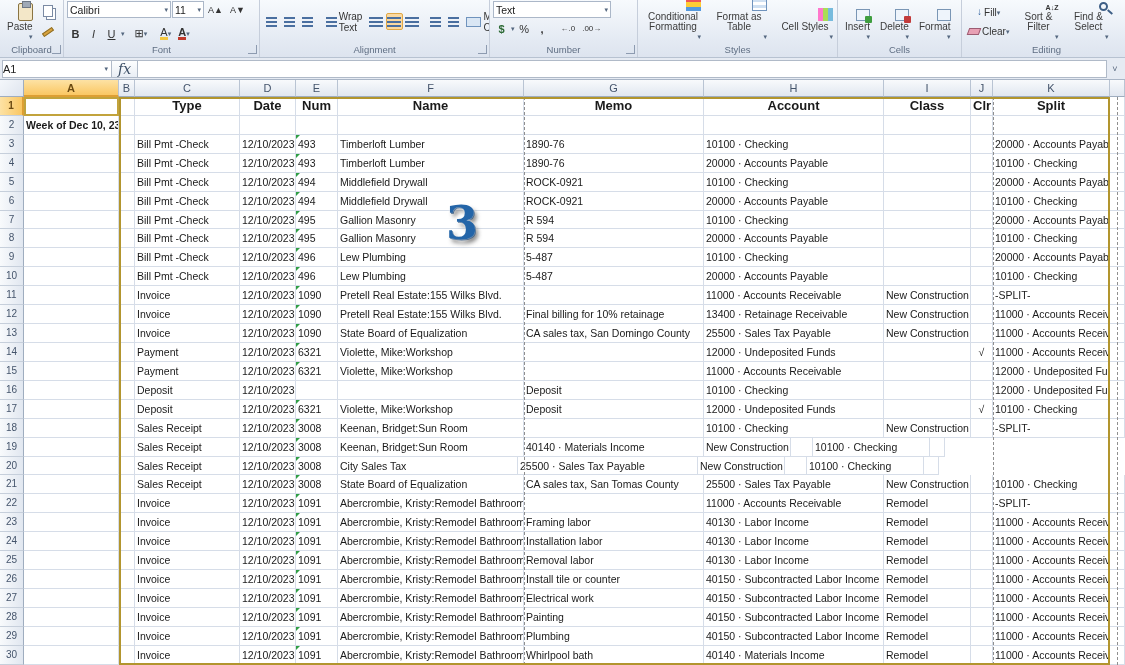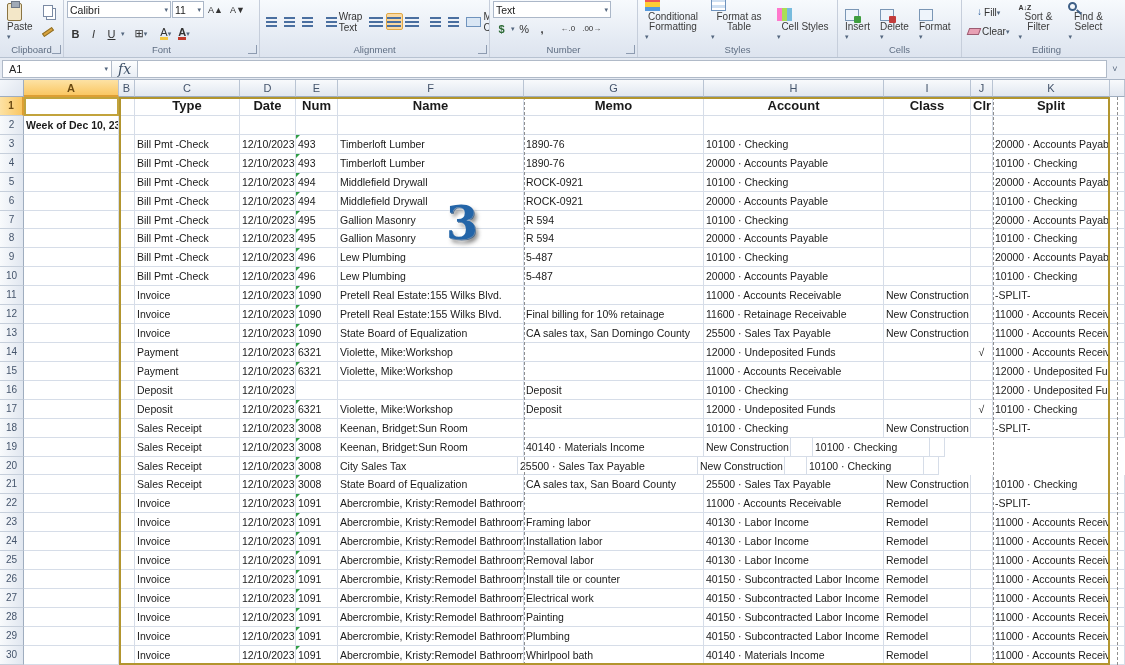--- a/index.html
+++ b/index.html
@@ -6,21 +6,21 @@
 html,body{width:1125px;height:665px;overflow:hidden}
 body{font-family:"Liberation Sans",sans-serif;background:#fff}
 #app{position:relative;width:1125px;height:665px}
 
 
 .ribbon{height:58px;background:linear-gradient(#f7fafd,#e4eaf3 70%,#dde4ef);border-bottom:1px solid #b7c2d1;display:flex;overflow:hidden}
 .group{border-right:1px solid #c6cedb;display:flex;flex-direction:column;flex:0 0 auto}
 .gbody{flex:1;display:flex;align-items:stretch;padding:1px 3px;gap:2px;overflow:hidden}
 .glabel{height:14px;font-size:9.5px;color:#5f6e83;text-align:center;line-height:13px;position:relative;white-space:nowrap}
 .launcher{position:absolute;right:2px;top:2px;width:9px;height:9px;border:1px solid #8d9bb0;border-top:none;border-left:none;font-size:7px;line-height:7px;color:#5f6e83}
-.bigbtn{display:flex;flex-direction:column;align-items:flex-start;justify-content:flex-end;gap:1px;padding:1px 3px;border:1px solid transparent;border-radius:2px;font-size:10px;color:#3b3b3b;text-align:center;line-height:10px;background:transparent;cursor:default}
+.bigbtn{display:flex;flex-direction:column;align-items:flex-end;justify-content:flex-end;gap:1px;padding:1px 3px;border:1px solid transparent;border-radius:2px;font-size:10px;color:#3b3b3b;text-align:center;line-height:10px;background:transparent;cursor:default}
 .minicol{display:flex;flex-direction:column;justify-content:space-around}
 .smallbtn{height:17px;min-width:17px;display:flex;align-items:center;justify-content:center;font-size:11px;border:1px solid transparent;border-radius:2px;color:#333;padding:0 2px}
 .smallbtn.active{background:#fbd9a0;border-color:#e0a848}
 .combo{background:#fff;border:1px solid #abb7c8;height:17px;display:flex;align-items:center;font-size:10.5px;padding:0 2px;gap:2px;color:#222}
 .dd{font-size:7px;color:#54677f;line-height:7px}
 .vsep{width:1px;background:#c9d1dd;margin:1px 2px}
 .row2{display:flex;align-items:center;gap:1px}
 .fcol{display:flex;flex-direction:column;justify-content:space-between}
 .bl{font-weight:bold}.it{font-style:italic}.ul{text-decoration:underline}
 .redbar{border-bottom:3px solid #c0392b;line-height:10px}
@@ -42,21 +42,21 @@
 .ic-cell.ins::after{content:"";position:absolute;right:-3px;bottom:-3px;width:7px;height:7px;background:#3f9e3f;border-radius:1px}
 .ic-cell.del::after{content:"";position:absolute;right:-3px;bottom:-3px;width:7px;height:7px;background:#c23b3b;border-radius:1px}
 .ic-mag{width:9px;height:9px;border:2px solid #3e5f86;border-radius:50%;position:relative}
 .ic-mag::after{content:"";position:absolute;left:6px;top:7px;width:6px;height:2px;background:#3e5f86;transform:rotate(40deg)}
 .ic-eraser{width:12px;height:7px;background:#e8a0b4;border:1px solid #9c5c72;transform:skewX(-20deg)}
 .ic-arrdn{color:#2e5f9e;font-size:10px;font-weight:bold;line-height:10px}
 .ic-sort{font-size:7px;font-weight:bold;color:#333;line-height:7px;text-align:center}
 
 
 .fbar{height:22px;background:#e6ebf3;border-bottom:1px solid #a9b5c6;display:flex;align-items:center;padding:2px;gap:0}
-.namebox{width:110px;height:18px;background:#fff;border:1px solid #b0bac8;font-size:11px;display:flex;align-items:center;padding-left:6px;color:#222}
+.namebox{width:110px;height:18px;background:#fff;border:1px solid #b0bac8;font-size:11px;display:flex;align-items:center;color:#222}
 .namebox .dd{margin-left:auto;margin-right:3px}
 .fxbtn{width:26px;height:18px;display:flex;align-items:center;justify-content:center;font-family:"DejaVu Serif",serif;font-style:italic;font-size:14px;color:#3d5067;border:1px solid #b0bac8;border-left:none;background:linear-gradient(#fdfefe,#e9eef5)}
 .finput{flex:1;height:18px;background:#fff;border:1px solid #b0bac8;border-left:none;font-size:11px;padding:0 4px}
 .fexpand{width:16px;height:18px;display:flex;align-items:center;justify-content:center;font-size:9px;color:#55657c}
 
 
 .grid{position:relative;height:585px;background:#fff;overflow:hidden}
 .chrow{display:flex;height:17px}
 .corner{width:24px;flex:0 0 24px;background:linear-gradient(135deg,#f4f7fb,#dfe5ee);border-right:1px solid #9fadbf;border-bottom:1px solid #9fadbf}
 .colhdr{height:17px;border-right:1px solid #b9c4d3;border-bottom:1px solid #9fadbf;background:linear-gradient(#f8fafc,#e1e7f0);font-size:11px;color:#44546b;text-align:center;line-height:16px;flex:0 0 auto}
@@ -483,21 +483,21 @@
         </div>
         <div class="srow">
           <div class="rowhdr">12</div>
           <div class="cell wA"></div>
           <div class="cell wB"></div>
           <div class="cell wC">Invoice</div>
           <div class="cell wD">12/10/2023</div>
           <div class="cell wE flag">1090</div>
           <div class="cell wF">Pretell Real Estate:155 Wilks Blvd.</div>
           <div class="cell wG">Final billing for 10% retainage</div>
-          <div class="cell wH">11600 · Retainage Receivable</div>
+          <div class="cell wH">13400 · Retainage Receivable</div>
           <div class="cell wI">New Construction</div>
           <div class="cell wJ ctr"></div>
           <div class="cell wK">11000 · Accounts Receivable</div>
           <div class="cell wX"></div>
         </div>
         <div class="srow">
           <div class="rowhdr">13</div>
           <div class="cell wA"></div>
           <div class="cell wB"></div>
           <div class="cell wC">Invoice</div>
@@ -615,21 +615,21 @@
           <div class="cell wX"></div>
         </div>
         <div class="srow">
           <div class="rowhdr">21</div>
           <div class="cell wA"></div>
           <div class="cell wB"></div>
           <div class="cell wC">Sales Receipt</div>
           <div class="cell wD">12/10/2023</div>
           <div class="cell wE flag">3008</div>
           <div class="cell wF">State Board of Equalization</div>
-          <div class="cell wG">CA sales tax, San Board County</div>
+          <div class="cell wG">CA sales tax, San Tomas County</div>
           <div class="cell wH">25500 · Sales Tax Payable</div>
           <div class="cell wI">New Construction</div>
           <div class="cell wJ ctr"></div>
           <div class="cell wK">10100 · Checking</div>
           <div class="cell wX"></div>
         </div>
         <div class="srow">
           <div class="rowhdr">22</div>
           <div class="cell wA"></div>
           <div class="cell wB"></div>

